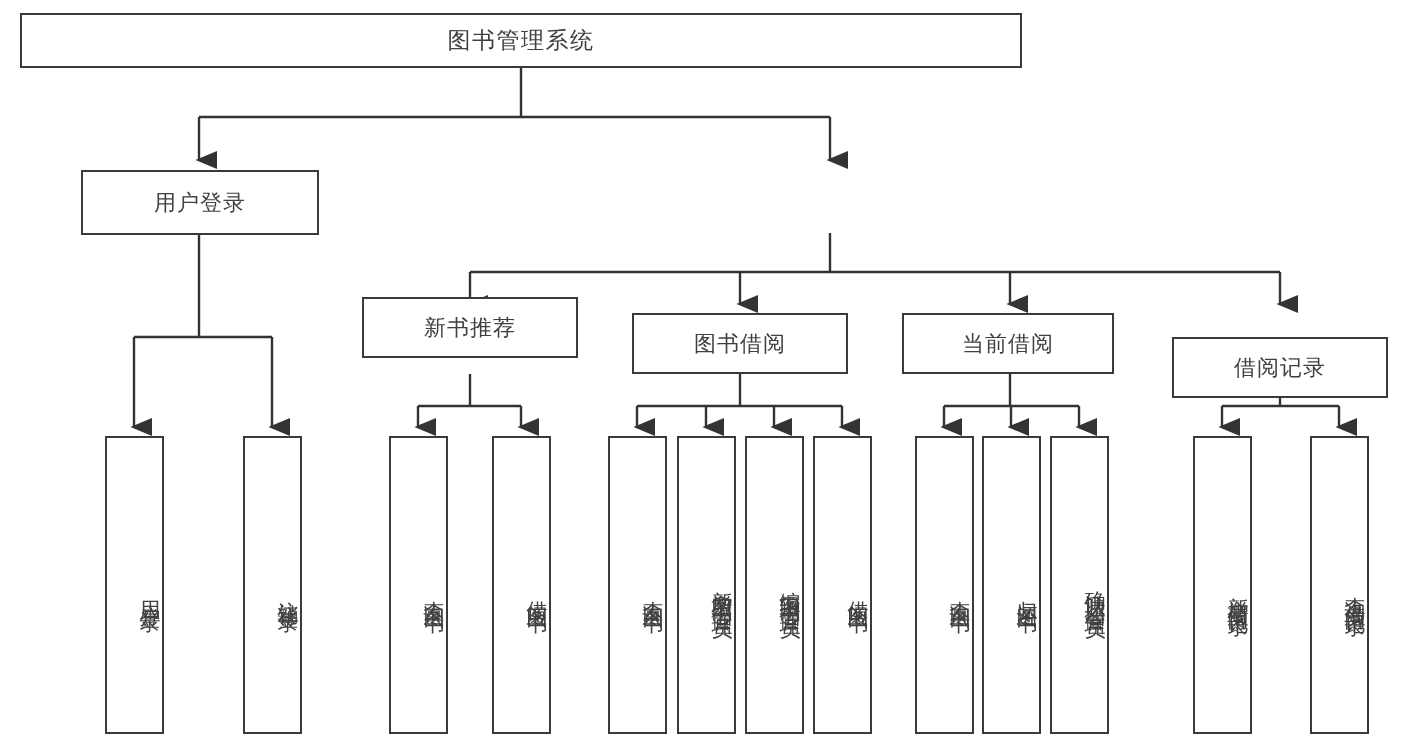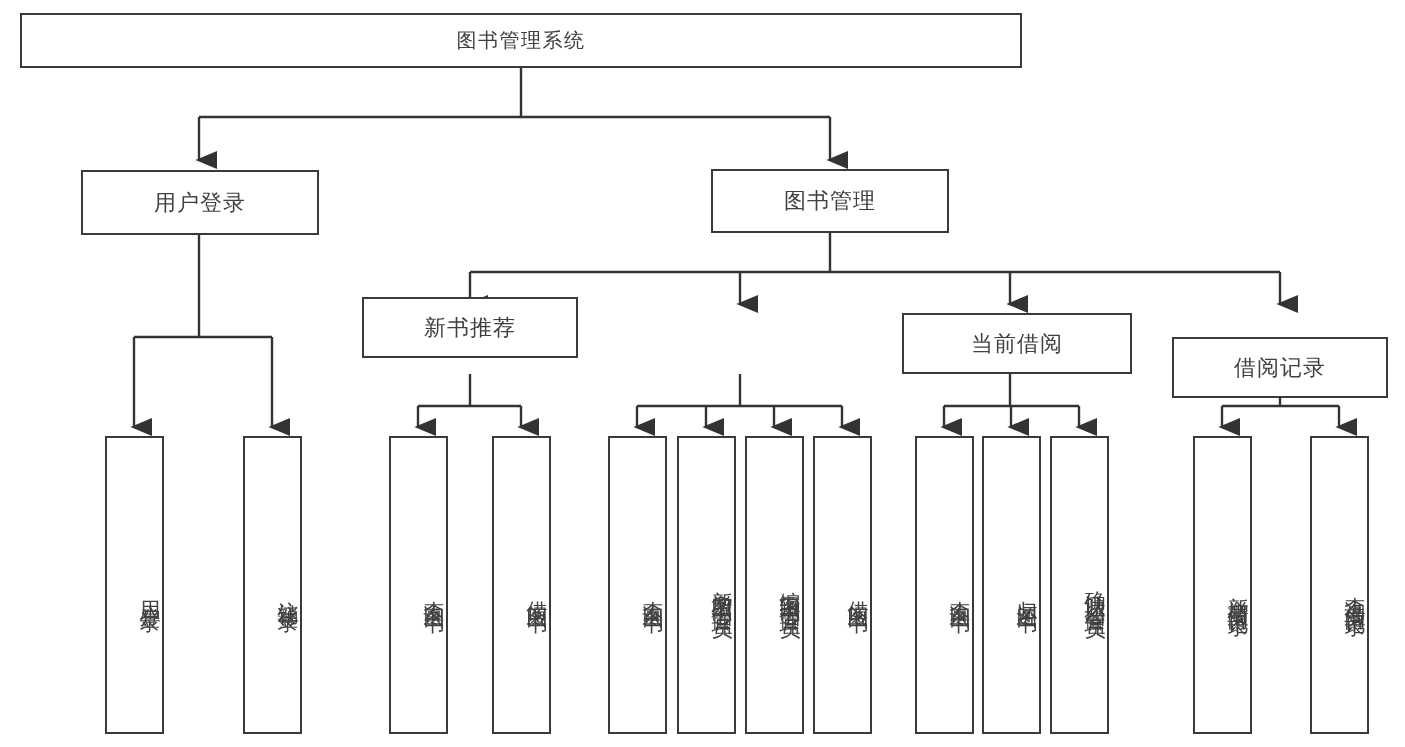--- a/index.html
+++ b/index.html
@@ -29,21 +29,21 @@
     align-items:center;
     justify-content:center;
     color:#404040;
     line-height:1.18;
   }
   .node.horiz{
     font-size:22px;
     letter-spacing:1px;
   }
   .node.root{
-    font-size:20px;
+    font-size:23px;
     letter-spacing:1.5px;
   }
   .node.vert{
     font-size:21px;
     writing-mode:vertical-rl;
     text-orientation:upright;
     letter-spacing:4px;
     padding-top:14px;
     align-items:flex-start;
     justify-content:center;
@@ -114,28 +114,28 @@
     </g>
   </svg>
 
   <div class="node root" style="left:20px; top:13px; width:1002px; height:55px;">
     <span class="lbl">图书管理系统</span>
   </div>
 
   <div class="node horiz" style="left:81px; top:170px; width:238px; height:65px;">
     <span class="lbl">用户登录</span>
   </div>
-  <div class="node horiz" style="left:711px; top:169px; width:238px; height:64px;">
-    <span class="lbl">图书管理</span>
-  </div>
 
   <div class="node horiz" style="left:362px; top:297px; width:216px; height:61px;">
     <span class="lbl">新书推荐</span>
   </div>
-  <div class="node horiz" style="left:902px; top:313px; width:230px; height:61px;">
+  <div class="node horiz" style="left:632px; top:313px; width:216px; height:61px;">
+    <span class="lbl">图书借阅</span>
+  </div>
+  <div class="node horiz" style="left:902px; top:313px; width:212px; height:61px;">
     <span class="lbl">当前借阅</span>
   </div>
   <div class="node horiz" style="left:1172px; top:313px; width:216px; height:61px;margin-top:24px;">
     <span class="lbl">借阅记录</span>
   </div>
 
   <div class="node vert" style="left:105px; top:436px; width:59px; height:298px;">
     <span class="lbl">用户登录</span>
   </div>
   <div class="node vert" style="left:243px; top:436px; width:59px; height:298px;">

